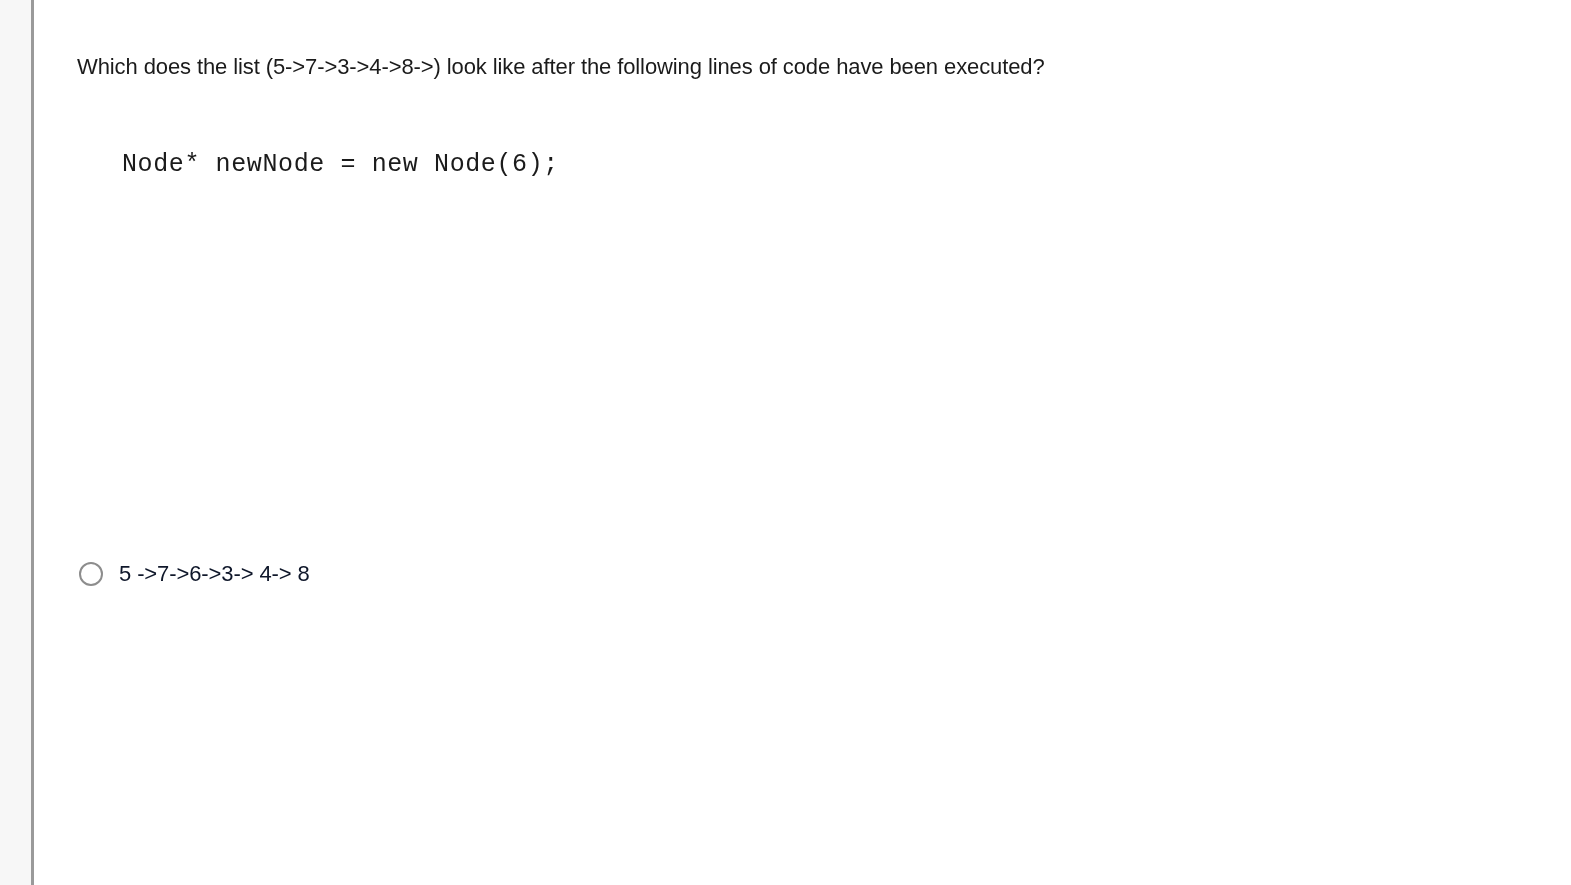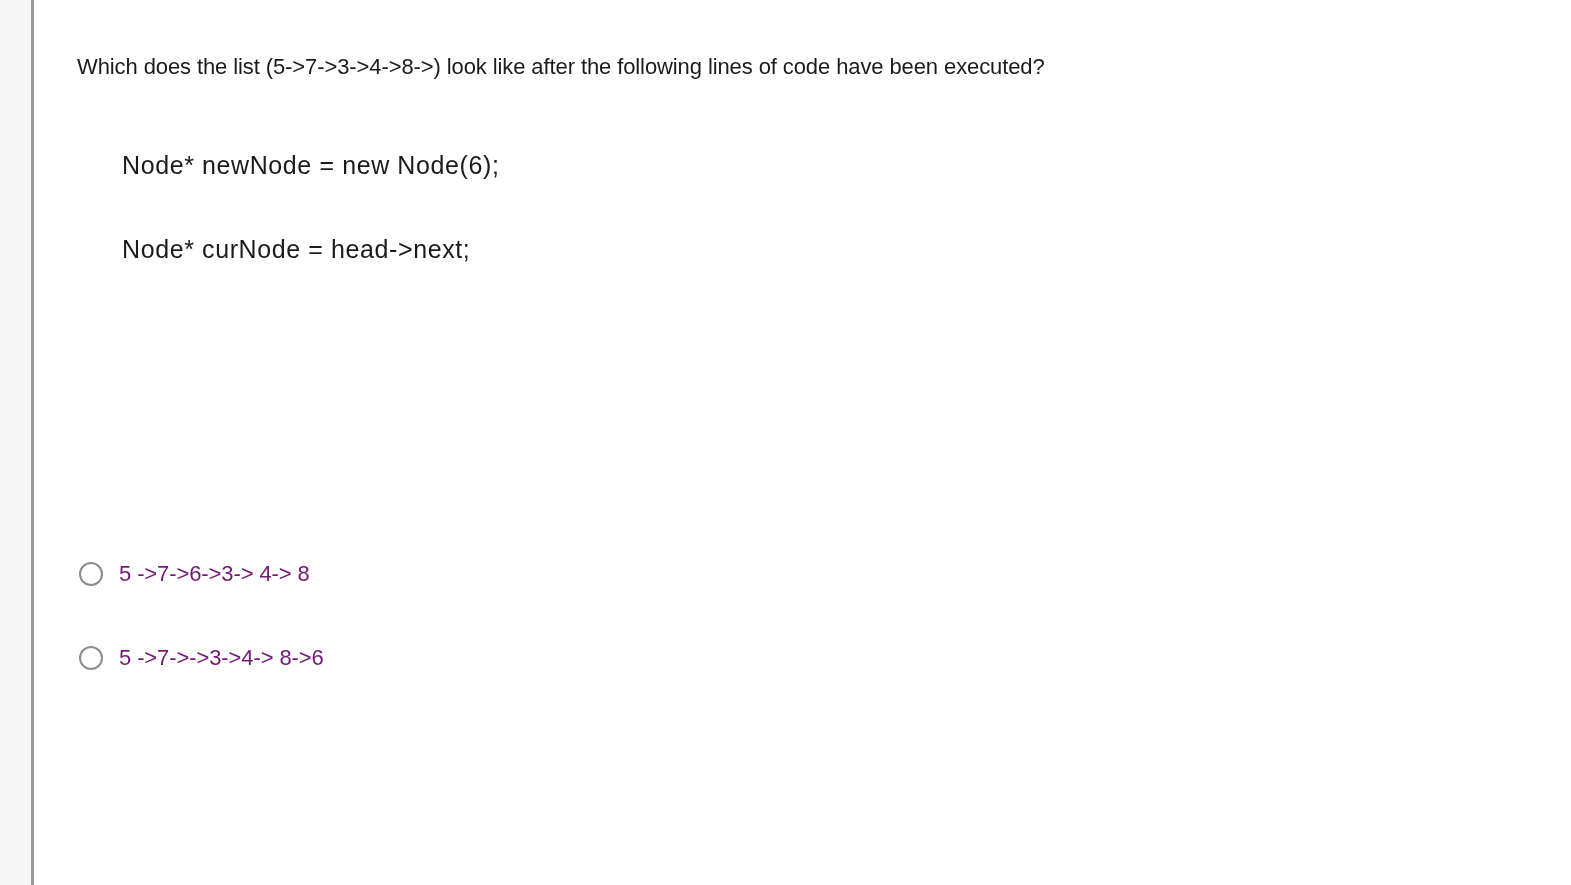--- a/index.html
+++ b/index.html
@@ -66,21 +66,21 @@
   }
 
   
   #code-block {
     position: absolute;
     left: 88px;
     top: 123px;
     width: 1000px;
   }
   .code-line {
-    font-family: Liberation Sans, sans-serif;
+    font-family: Liberation Mono, monospace;
     font-size: 25px;
     line-height: 84px;
     height: 84px;
     color: #1b1b1b;
     white-space: pre;
     letter-spacing: 0.6px;
   }
 
   
   #options-list {
@@ -101,52 +101,47 @@
     height: 24px;
     border-radius: 50%;
     border: 2px solid #8d8d8d;
     background: #ffffff;
     box-sizing: border-box;
     margin-right: 16px;
   }
   .option-label {
     font-family: "Liberation Sans", sans-serif;
     font-size: 22px;
-    color: #701a75;
+    color: #0f172a;
     white-space: nowrap;
     letter-spacing: -0.1px;
   }
 </style>
 </head>
 <body>
 
 <div id="quiz-page">
 
   <div id="left-gutter"></div>
   <div id="left-rule"></div>
 
   <div id="content">
 
     <div id="question-stem">Which does the list (5-&gt;7-&gt;3-&gt;4-&gt;8-&gt;) look like after the following lines of code have been executed?</div>
 
     <div id="code-block">
       <div class="code-line">Node* newNode = new Node(6);</div>
-      <div class="code-line">Node* curNode = head-&gt;next;</div>
     </div>
 
     <div id="options-list">
 
       <div class="option-row">
         <span class="radio-outer"></span>
         <span class="option-label">5 -&gt;7-&gt;6-&gt;3-&gt; 4-&gt; 8</span>
       </div>
 
 
 
-      <div class="option-row">
-        <span class="radio-outer"></span>
-        <span class="option-label">5 -&gt;7-&gt;-&gt;3-&gt;4-&gt; 8-&gt;6</span>
-      </div>
 
     </div>
 
   </div>
 </div>
 
 </body></html>

